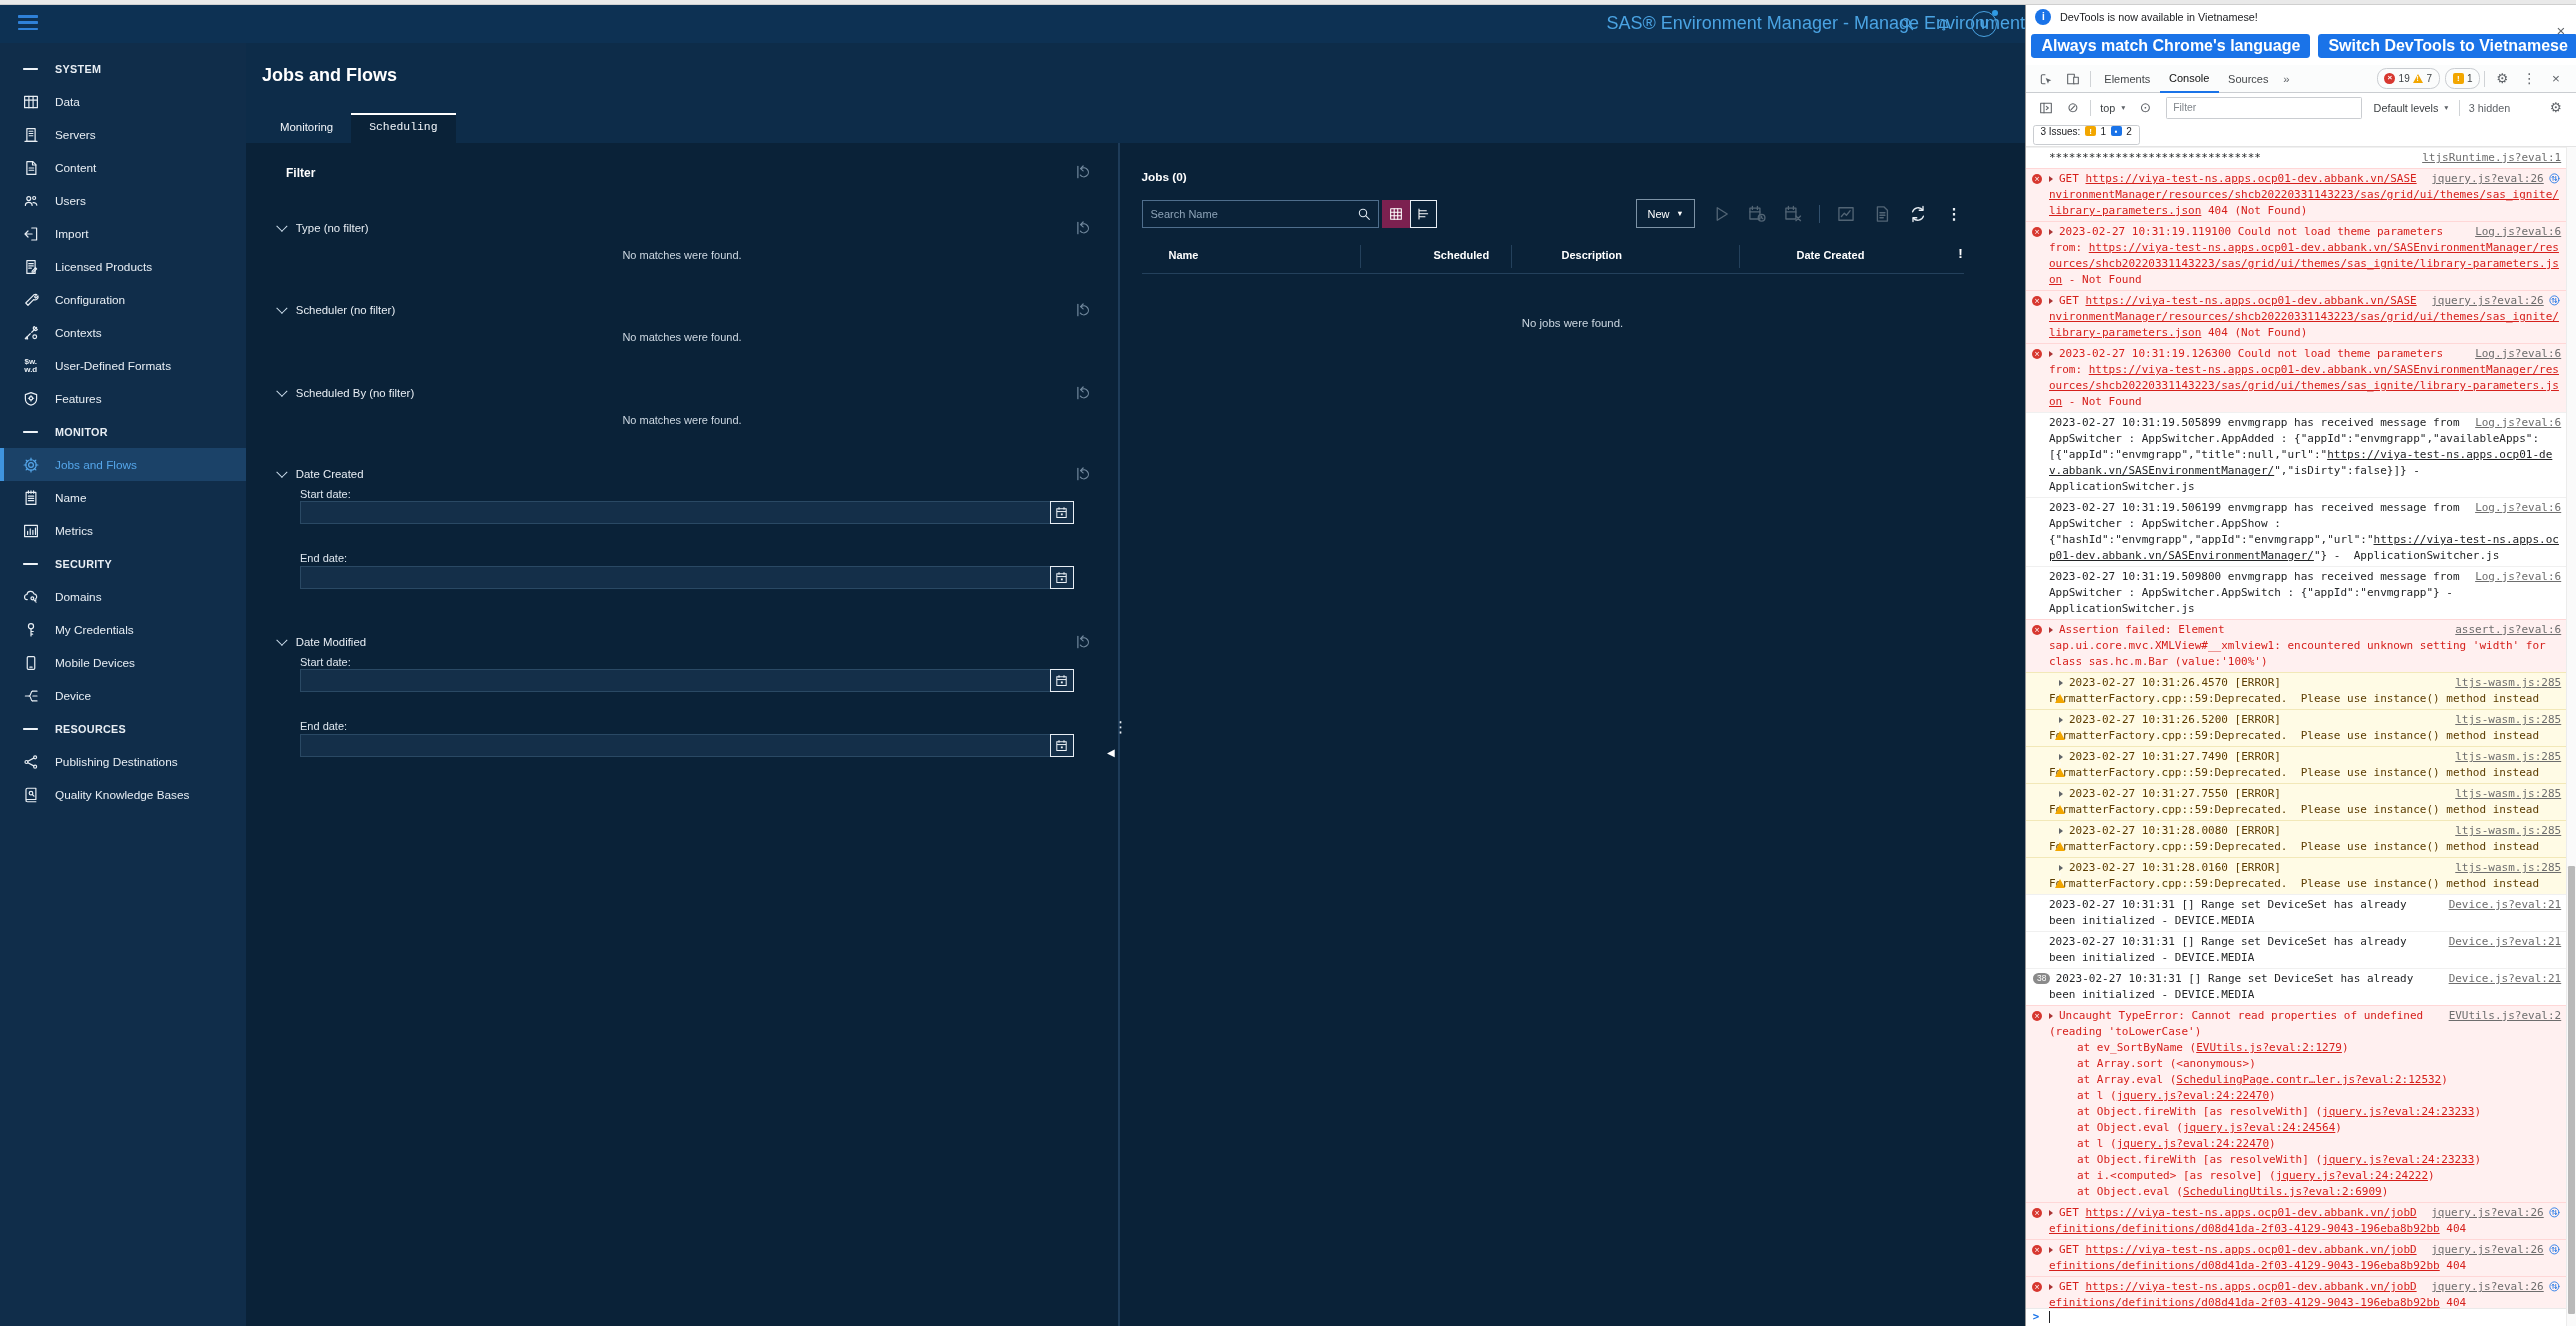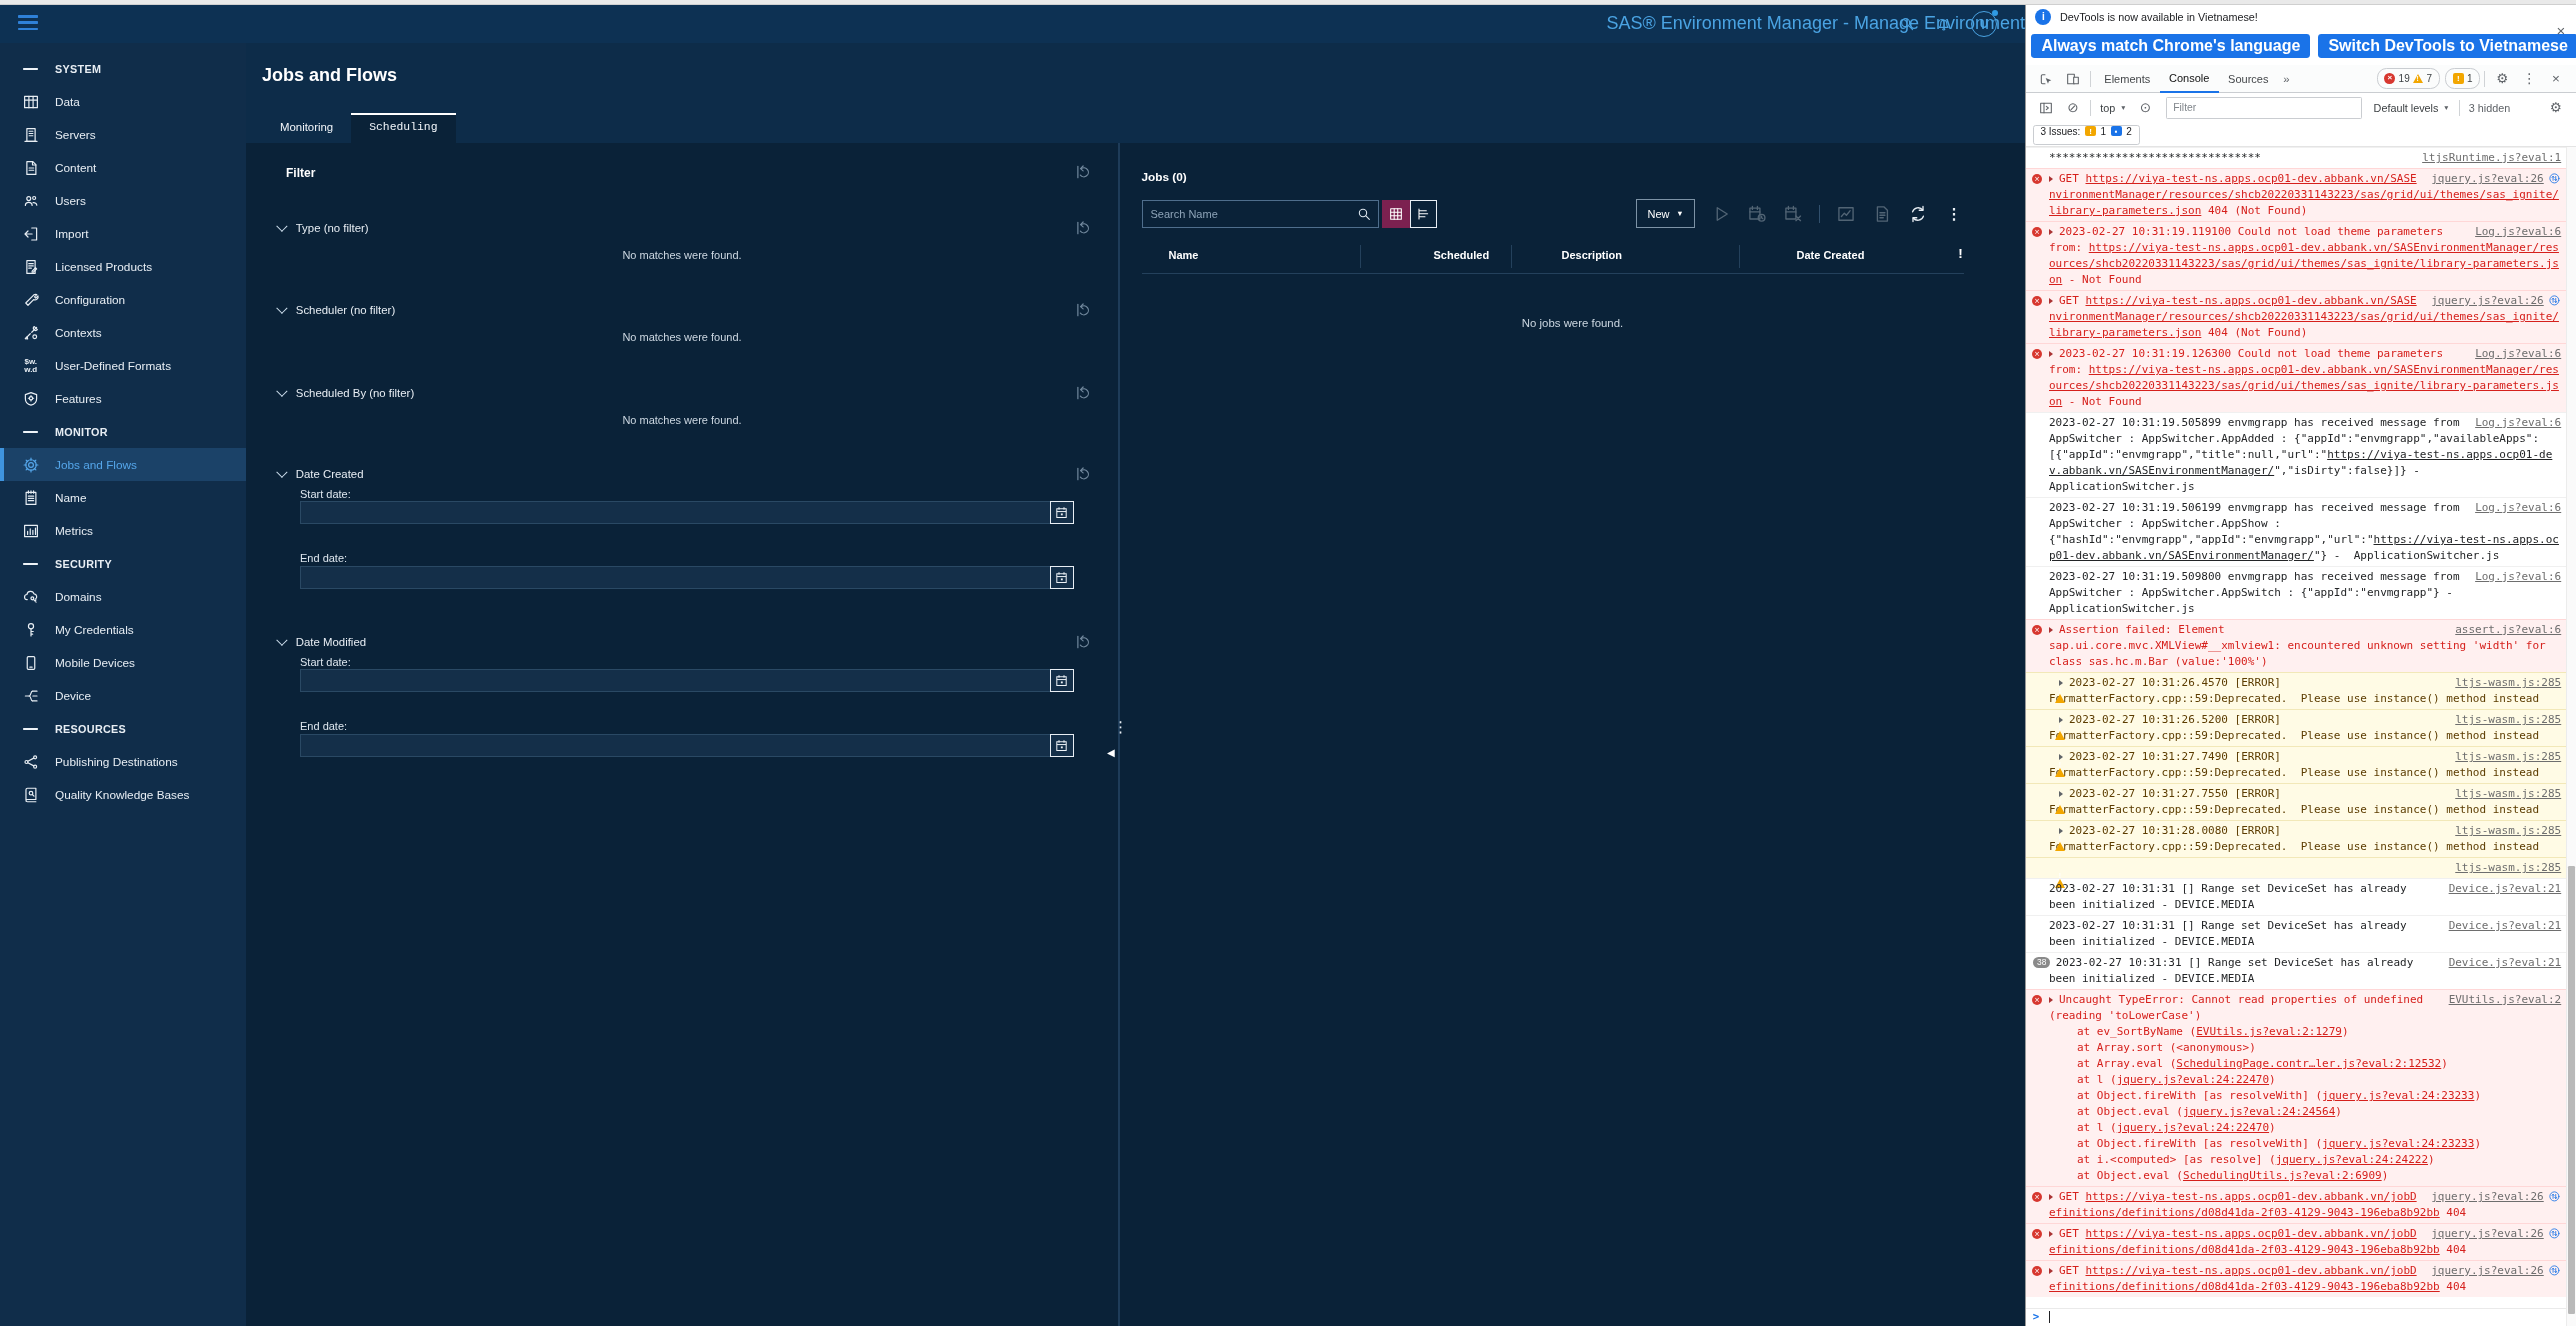--- a/index.html
+++ b/index.html
@@ -765,21 +765,21 @@
        <span class="c-icon warn-ic"></span>
        <span class="src-wrap"><span class="c-src">ltjs-wasm.js:285</span></span>
        <span class="msg"><span class="c-expand"></span><span class="">2023-02-27 10:31:27.7550 [ERROR] FormatterFactory.cpp::59:Deprecated.  Please use instance() method instead</span></span></div>
         <div class="c-row lvl-warn">
        <span class="c-icon warn-ic"></span>
        <span class="src-wrap"><span class="c-src">ltjs-wasm.js:285</span></span>
        <span class="msg"><span class="c-expand"></span><span class="">2023-02-27 10:31:28.0080 [ERROR] FormatterFactory.cpp::59:Deprecated.  Please use instance() method instead</span></span></div>
         <div class="c-row lvl-warn">
        <span class="c-icon warn-ic"></span>
        <span class="src-wrap"><span class="c-src">ltjs-wasm.js:285</span></span>
-       </div>
+       <span class="msg"><span class="c-expand"></span><span class="">2023-02-27 10:31:28.0160 [ERROR] FormatterFactory.cpp::59:Deprecated.  Please use instance() method instead</span></span></div>
         <div class="c-row lvl-log">
        
        <span class="src-wrap"><span class="c-src">Device.js?eval:21</span></span>
        <span class="msg"><span class="">2023-02-27 10:31:31 [] Range set DeviceSet has already been initialized - DEVICE.MEDIA</span></span></div>
         <div class="c-row lvl-log">
        
        <span class="src-wrap"><span class="c-src">Device.js?eval:21</span></span>
        <span class="msg"><span class="">2023-02-27 10:31:31 [] Range set DeviceSet has already been initialized - DEVICE.MEDIA</span></span></div>
         <div class="c-row lvl-log">
        

